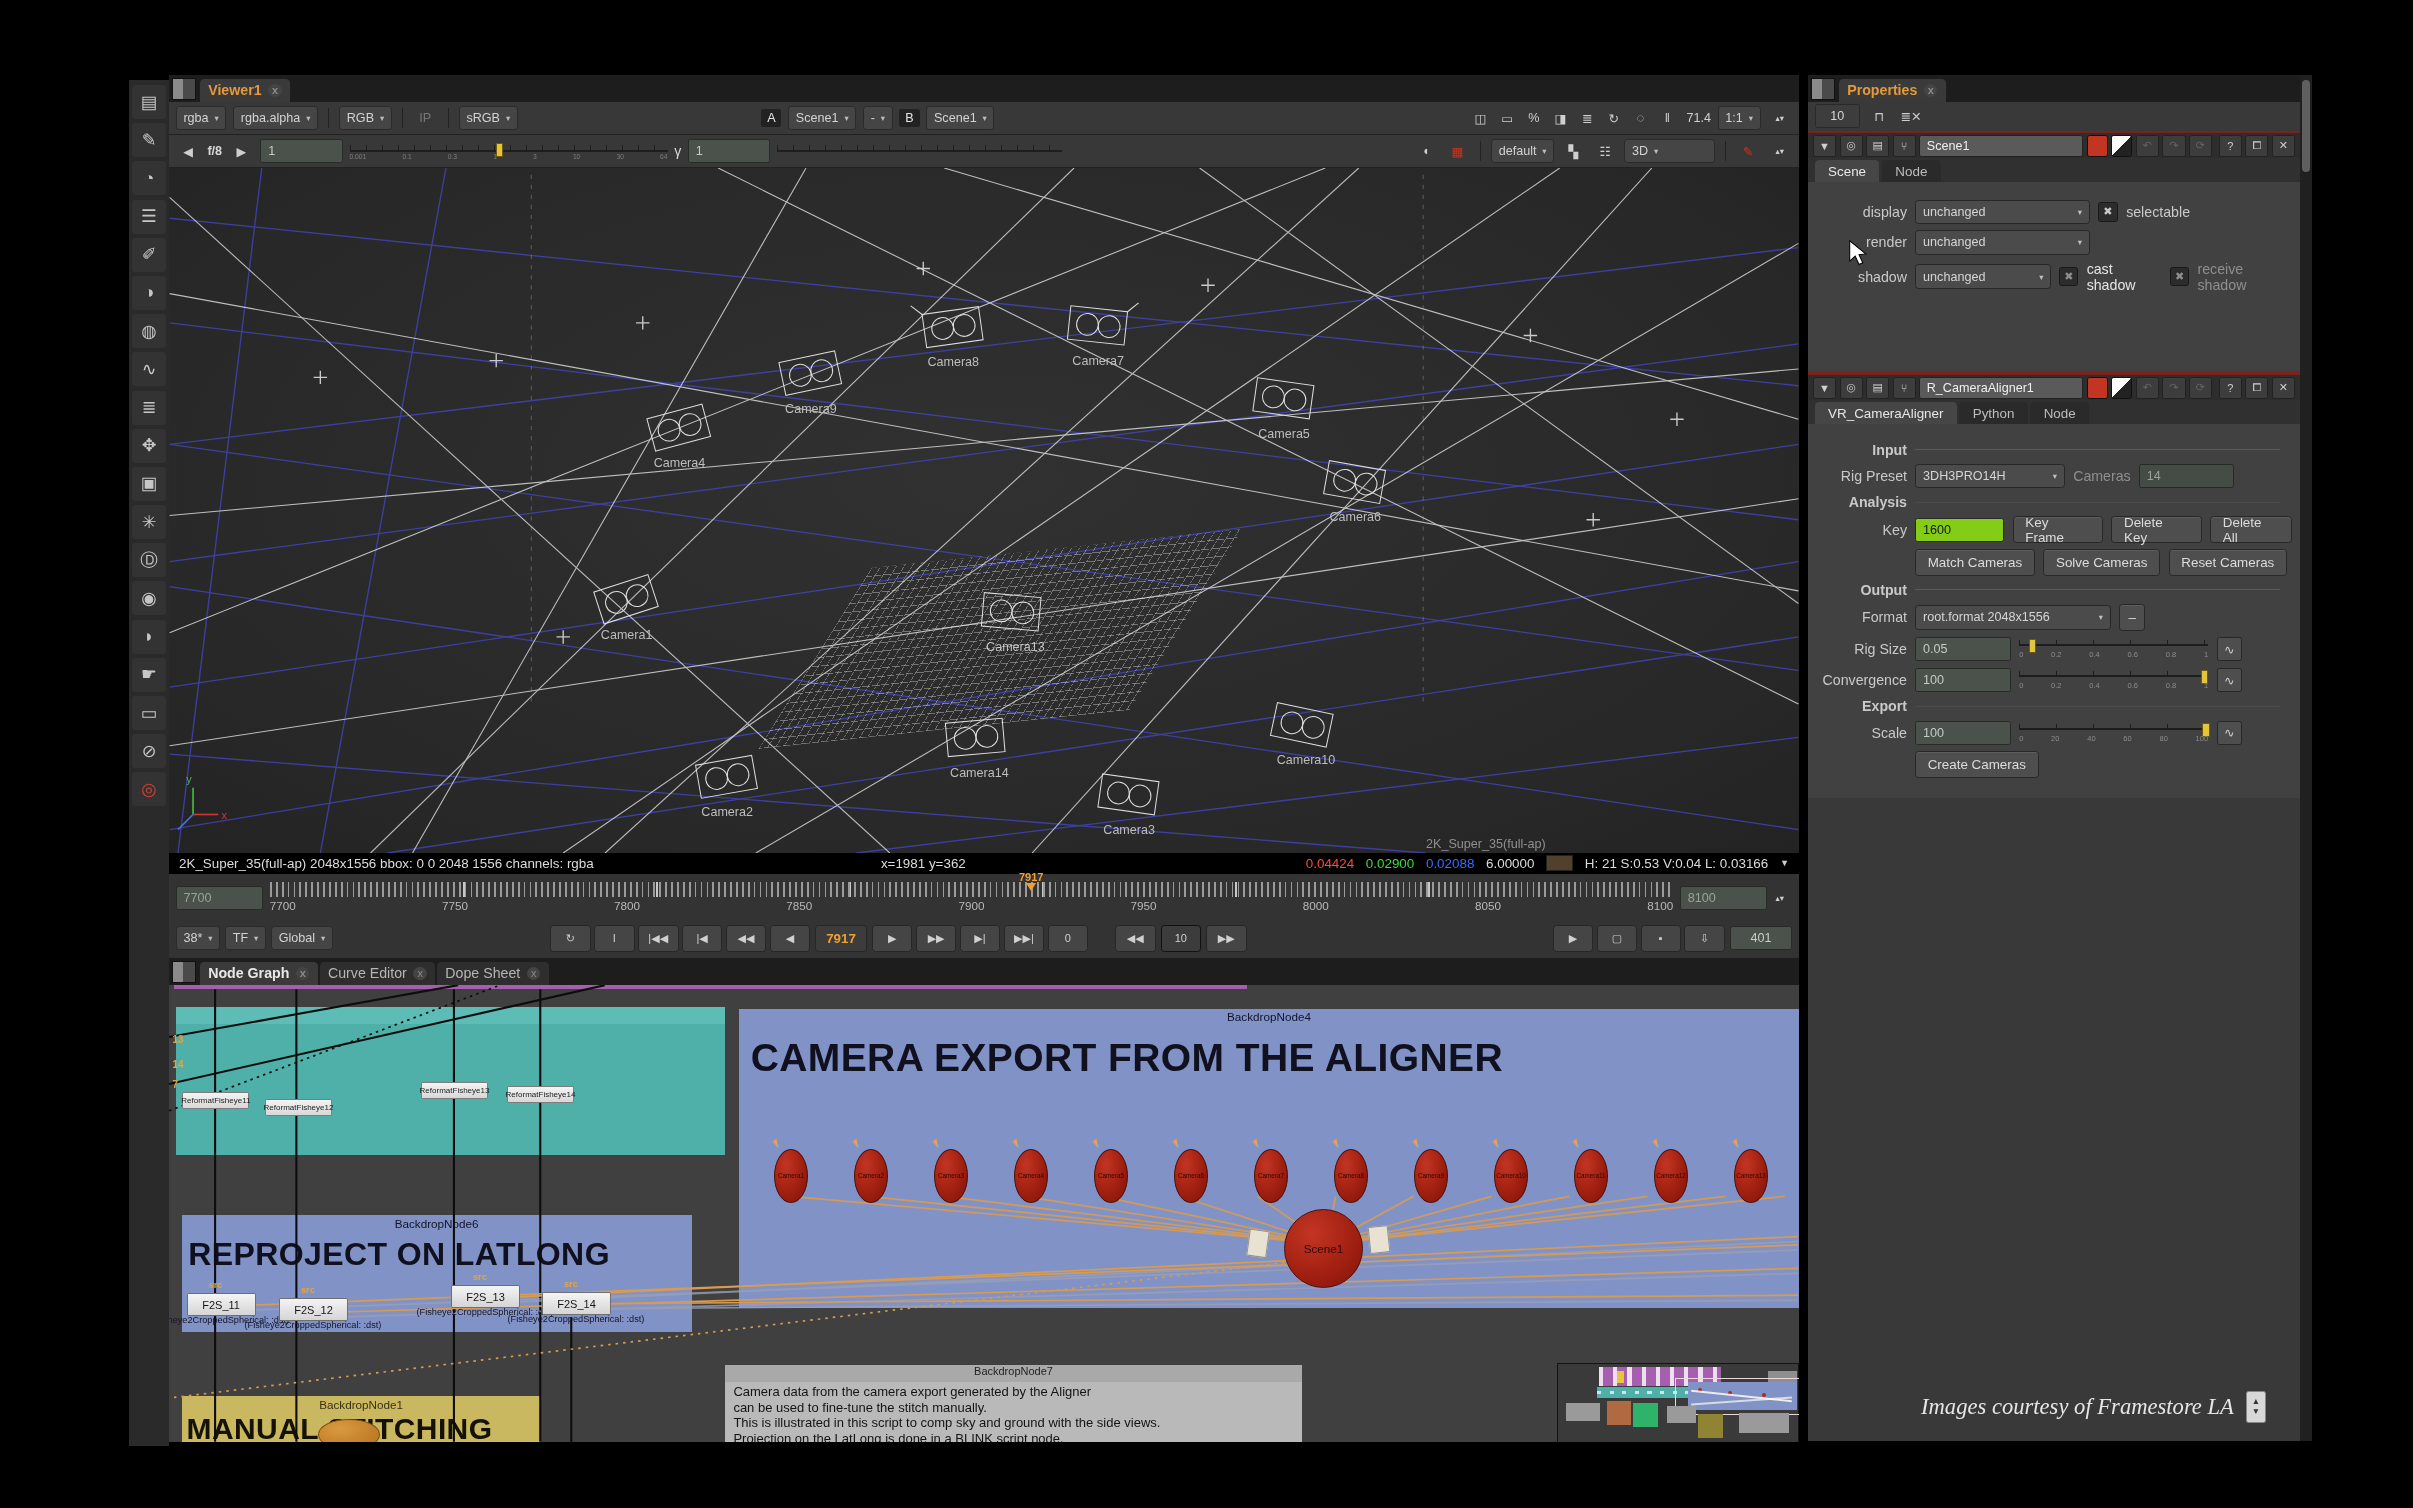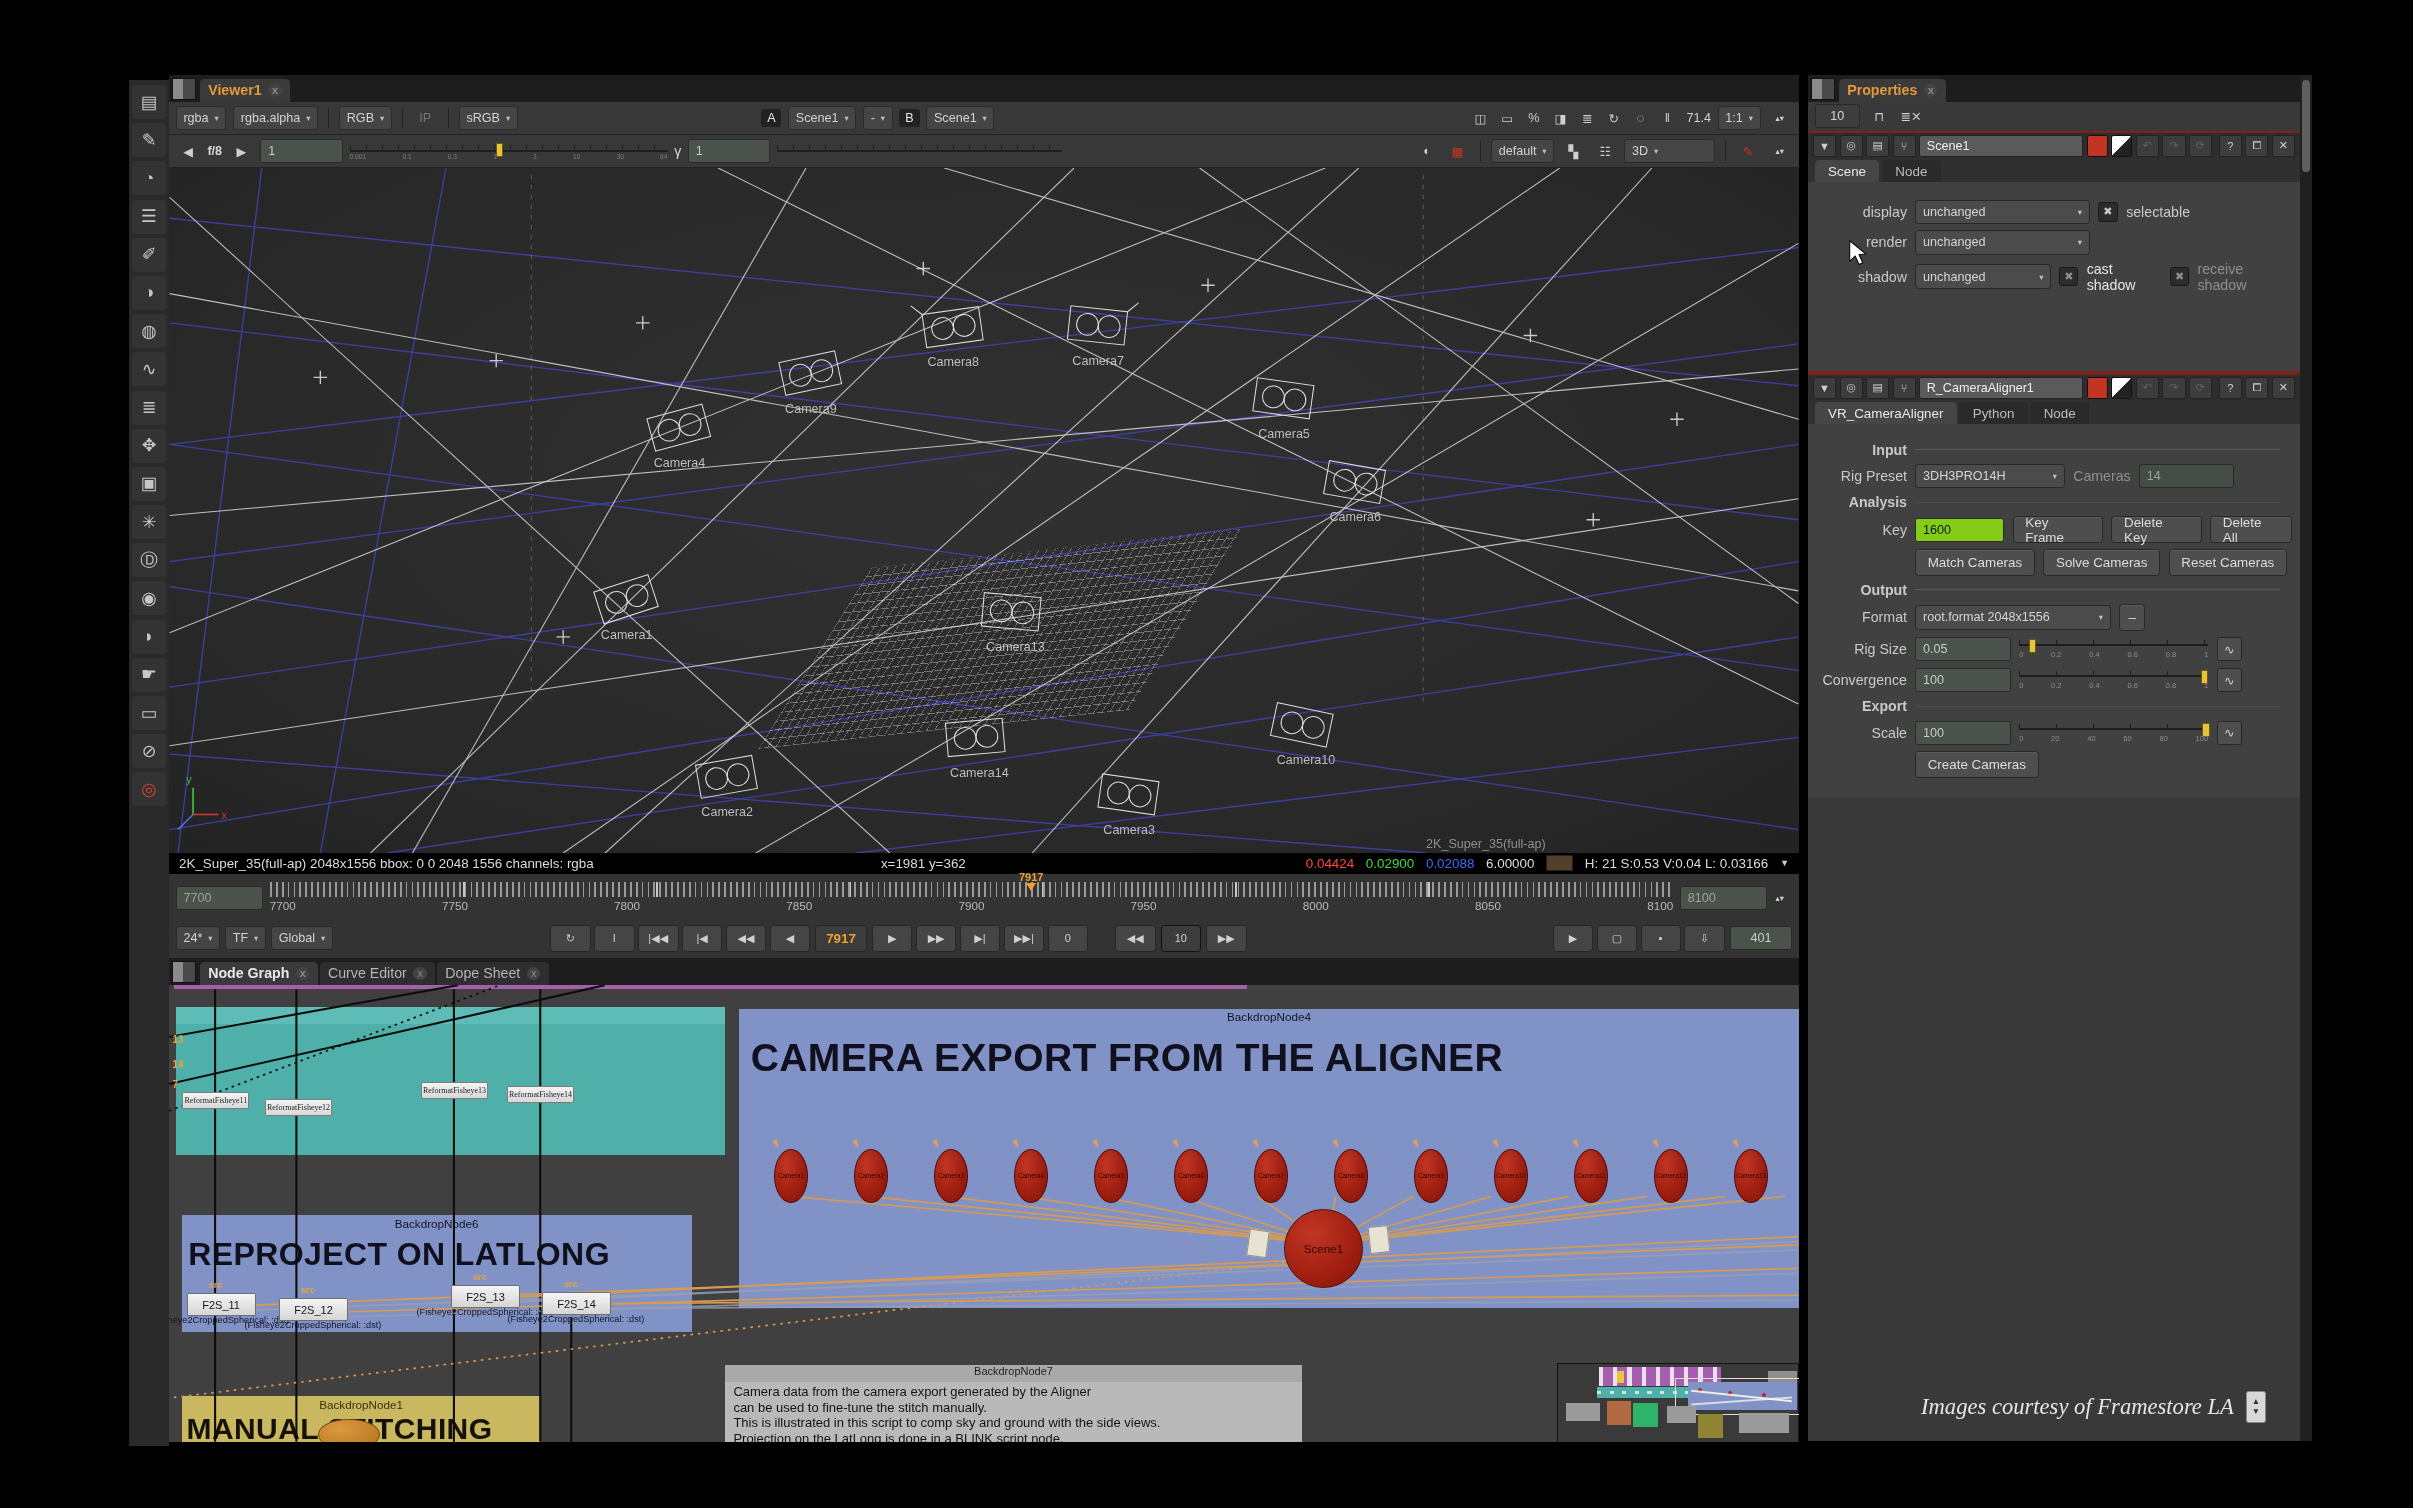--- a/index.html
+++ b/index.html
@@ -57,21 +57,21 @@
   #dag{left:169px;top:958px;width:1630px;height:484px;background:#3f3f3f;}
   #dagcanvas{position:relative;width:1630px;height:457px;overflow:hidden;background:#404040;}
   .backdrop{position:absolute;z-index:1;}
   .bd-label{display:block;text-align:center;font-size:11.7px;color:#14142a;padding-top:1.7px;}
   .bd-title{font-weight:bold;color:#10101e;letter-spacing:0.4px;line-height:1;}
   .camnode{width:32px;height:52px;border-radius:50%;position:relative;border:0.8px solid #4e0e07;
      background:radial-gradient(ellipse at 35% 28%,#c33523 0%,#9c1d0f 60%,#7e150a 100%);}
   .camnode .lbl{position:absolute;left:0;right:0;top:22px;text-align:center;font-size:6.3px;color:#2e0803;}
   .camnode .arrow{position:absolute;top:-11px;left:0;width:0;height:0;border-top:9.2px solid #e8a050;border-right:5.9px solid transparent;transform:rotate(-40deg);}
   .rnode{position:absolute;z-index:3;width:65px;height:15px;background:linear-gradient(#f4f4f4,#d8d8d8);
-     border:0.8px solid #7d7d7d;border-radius:1.7px;font-size:8px;color:#1c1c1c;display:flex;align-items:center;justify-content:center;font-family:Liberation Serif, serif;}
+     border:0.8px solid #7d7d7d;border-radius:1.7px;font-size:8px;color:#1c1c1c;display:flex;align-items:center;justify-content:center;}
   .fwrap{position:absolute;z-index:3;}
   .fnode{width:67px;height:21px;background:linear-gradient(#f4f4f4,#d5d5d5);border:0.8px solid #6f6f6f;border-radius:1.7px;
      font-size:11px;color:#161616;display:flex;align-items:center;justify-content:center;}
   .fcap{position:absolute;top:22px;left:-50px;width:168px;text-align:center;font-size:9.2px;color:#141428;white-space:nowrap;}
   .srctag{position:absolute;top:-13.4px;left:22px;font-size:9.2px;font-weight:bold;color:#e8a33b;}
   .wnum{position:absolute;z-index:3;font-size:10px;font-weight:bold;color:#e8a33b;}
   
   #props{left:1808px;top:75px;width:492px;height:1366px;background:#393939;}
   .phead{height:25px;background:#2d2d2d;display:flex;align-items:center;gap:3.4px;padding:0 5px;}
   .phico{width:22px;height:20px;background:#3d3d3d;border:0.8px solid #222;border-radius:2.5px;color:#cfcfcf;font-size:11px;display:inline-flex;align-items:center;justify-content:center;}
@@ -404,21 +404,21 @@
         <div id="playhead">
           <div>7917</div>
           <div class="ph-tri"></div>
         </div>
       </div>
       <div class="nk-input" style="width:72px;color:#9aa39a">8100</div>
       <span class="ibtn" style="font-size:8.4px">▴▾</span>
     </div>
     <div class="flex" style="height:34px;padding:0 6.7px;gap:5px">
       <div class="chip">
-          <span>24*</span>
+          <span>38*</span>
           <span class="car">▾</span>
         </div>
       <div class="chip">
           <span>TF</span>
           <span class="car">▾</span>
         </div>
       <div class="chip">
           <span>Global</span>
           <span class="car">▾</span>
         </div>

